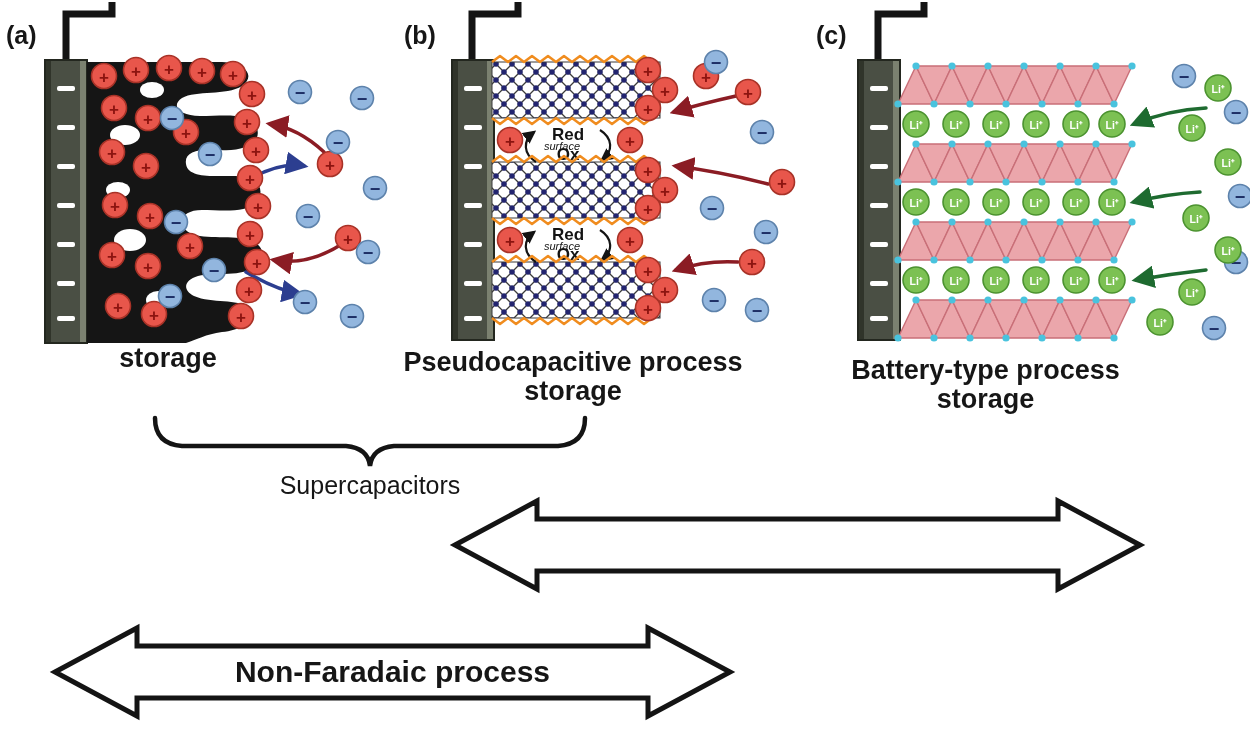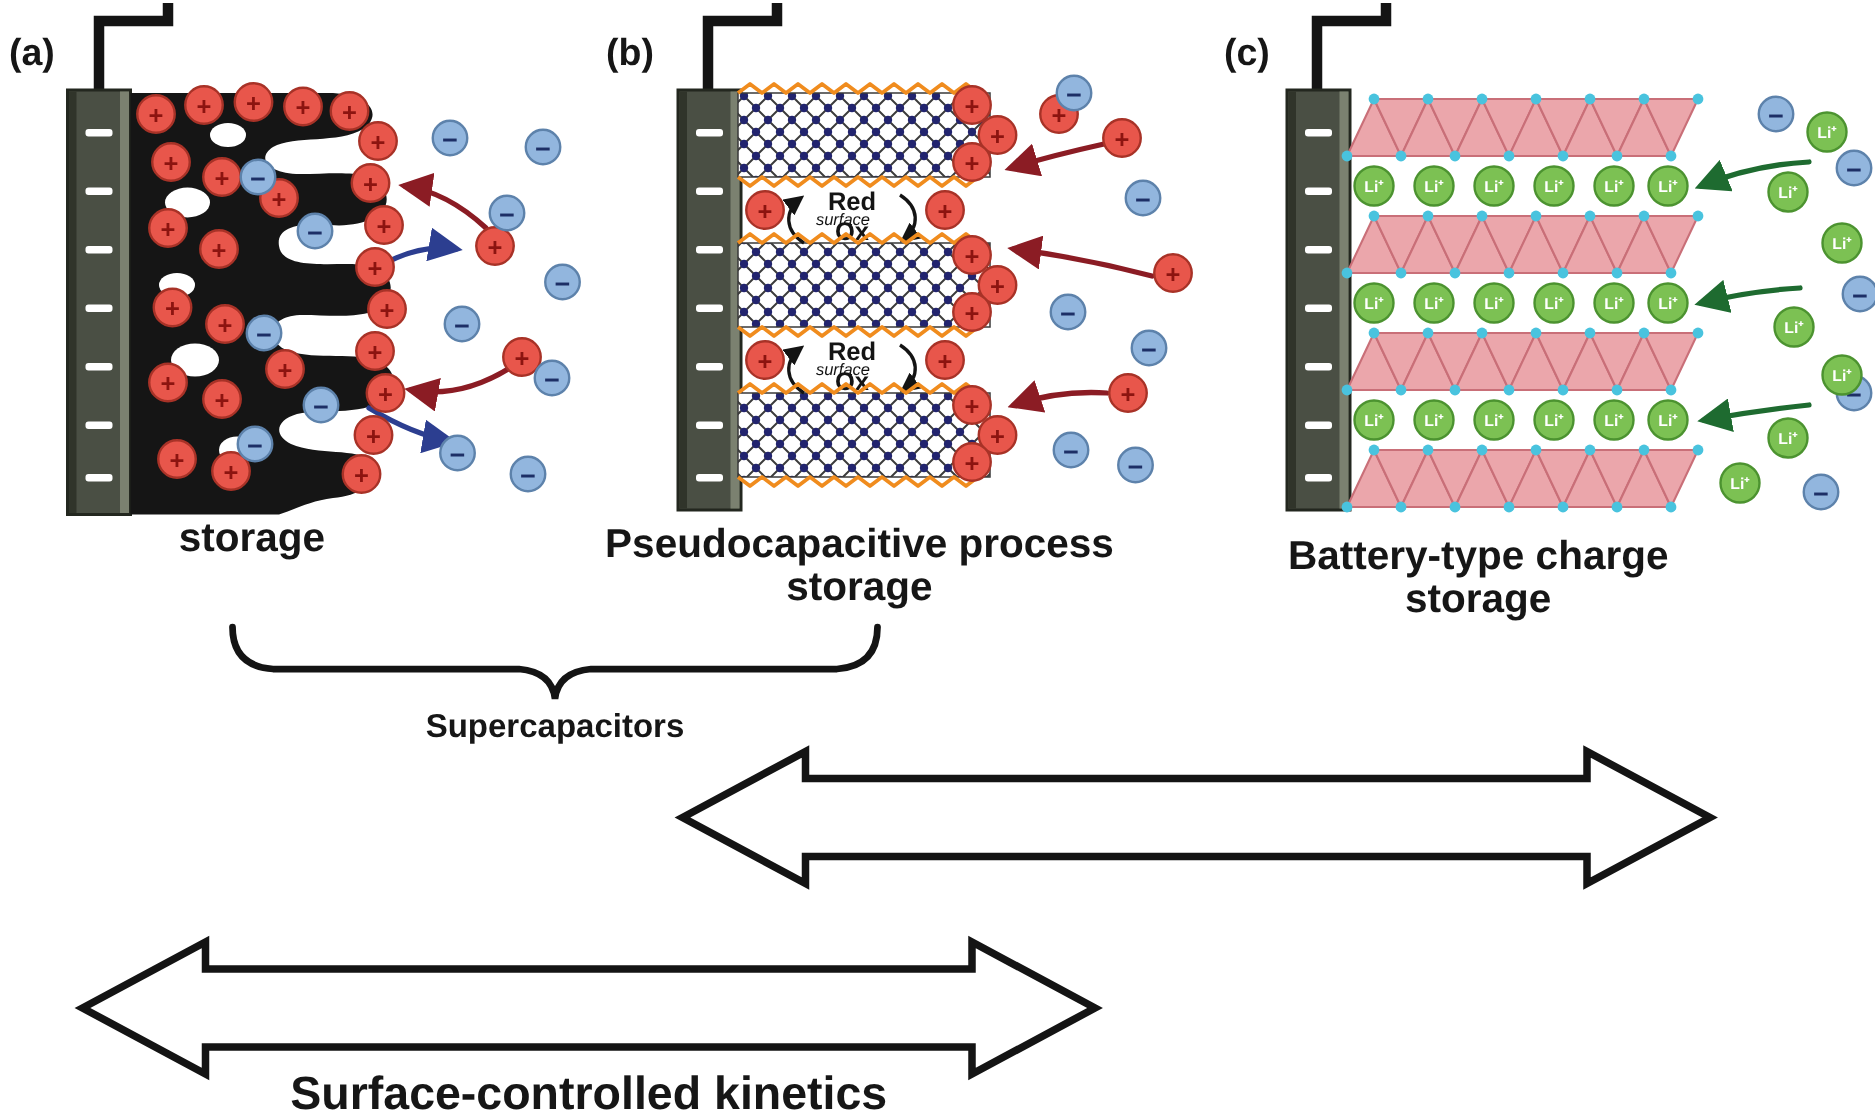--- a/index.html
+++ b/index.html
@@ -648,20 +648,20 @@
   <div class="txt tag" style="left:816px;top:22px">(c)</div>
 
   <div class="txt caption block" style="left:18px;top:344px;width:300px">
     <div>storage</div>
   </div>
   <div class="txt caption block" style="left:398px;top:348px;width:350px">
     <div>Pseudocapacitive process</div>
     <div>storage</div>
   </div>
   <div class="txt caption block" style="left:808px;top:356px;width:355px">
-    <div>Battery-type charge</div>
+    <div>Battery-type process</div>
     <div>storage</div>
   </div>
 
-  <div class="txt" style="left:220px;top:472px;width:300px;font-size:22px;font-weight:700">Supercapacitors</div>
-
-  <div class="txt" style="left:90px;top:712px;width:605px;font-size:31px">Surface-controlled kinetics</div>
+  <div class="txt" style="left:220px;top:472px;width:300px;font-size:25px;font-weight:400">Supercapacitors</div>
+
+  <div class="txt" style="left:90px;top:656px;width:605px;font-size:30px">Non-Faradaic process</div>
 </div>
 
 </body></html>

